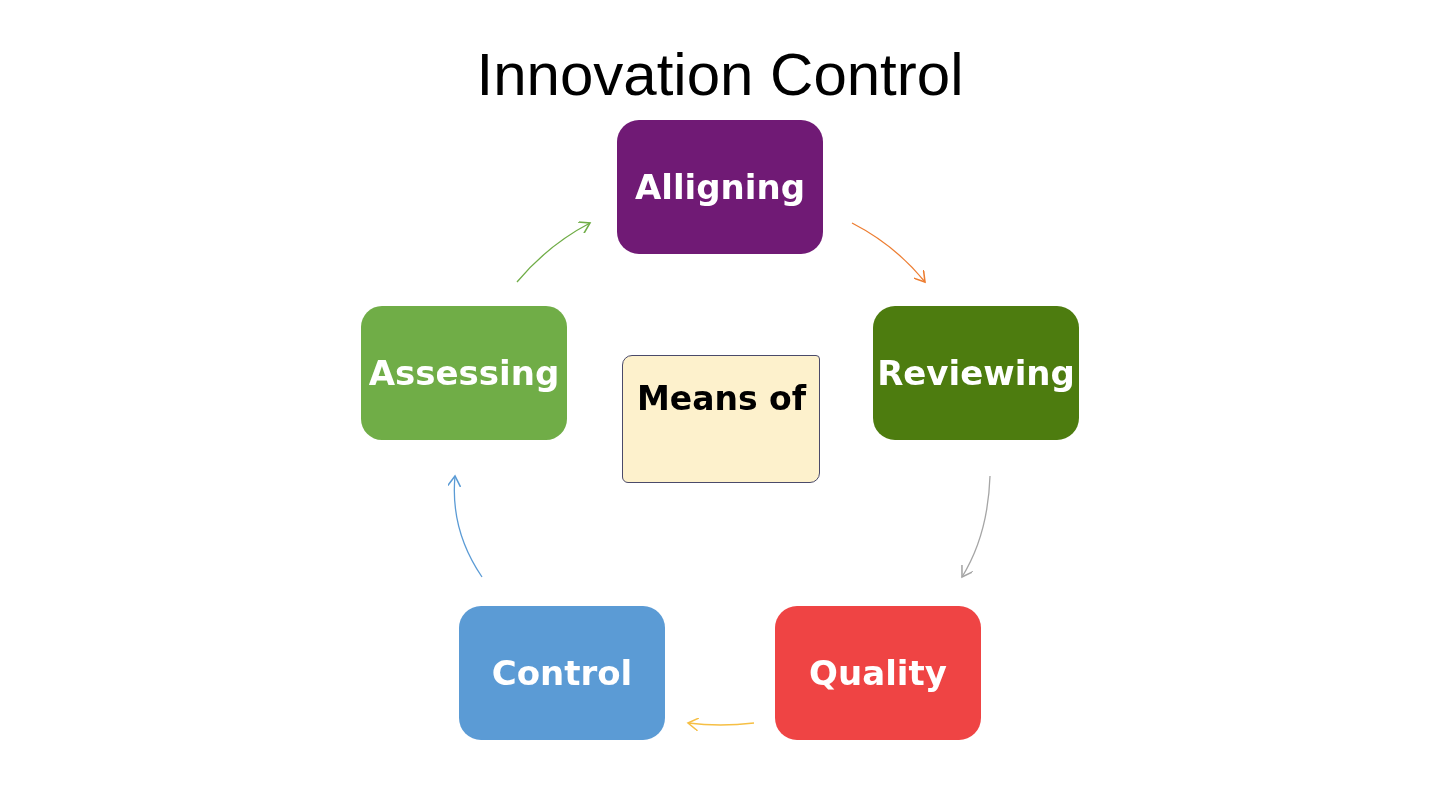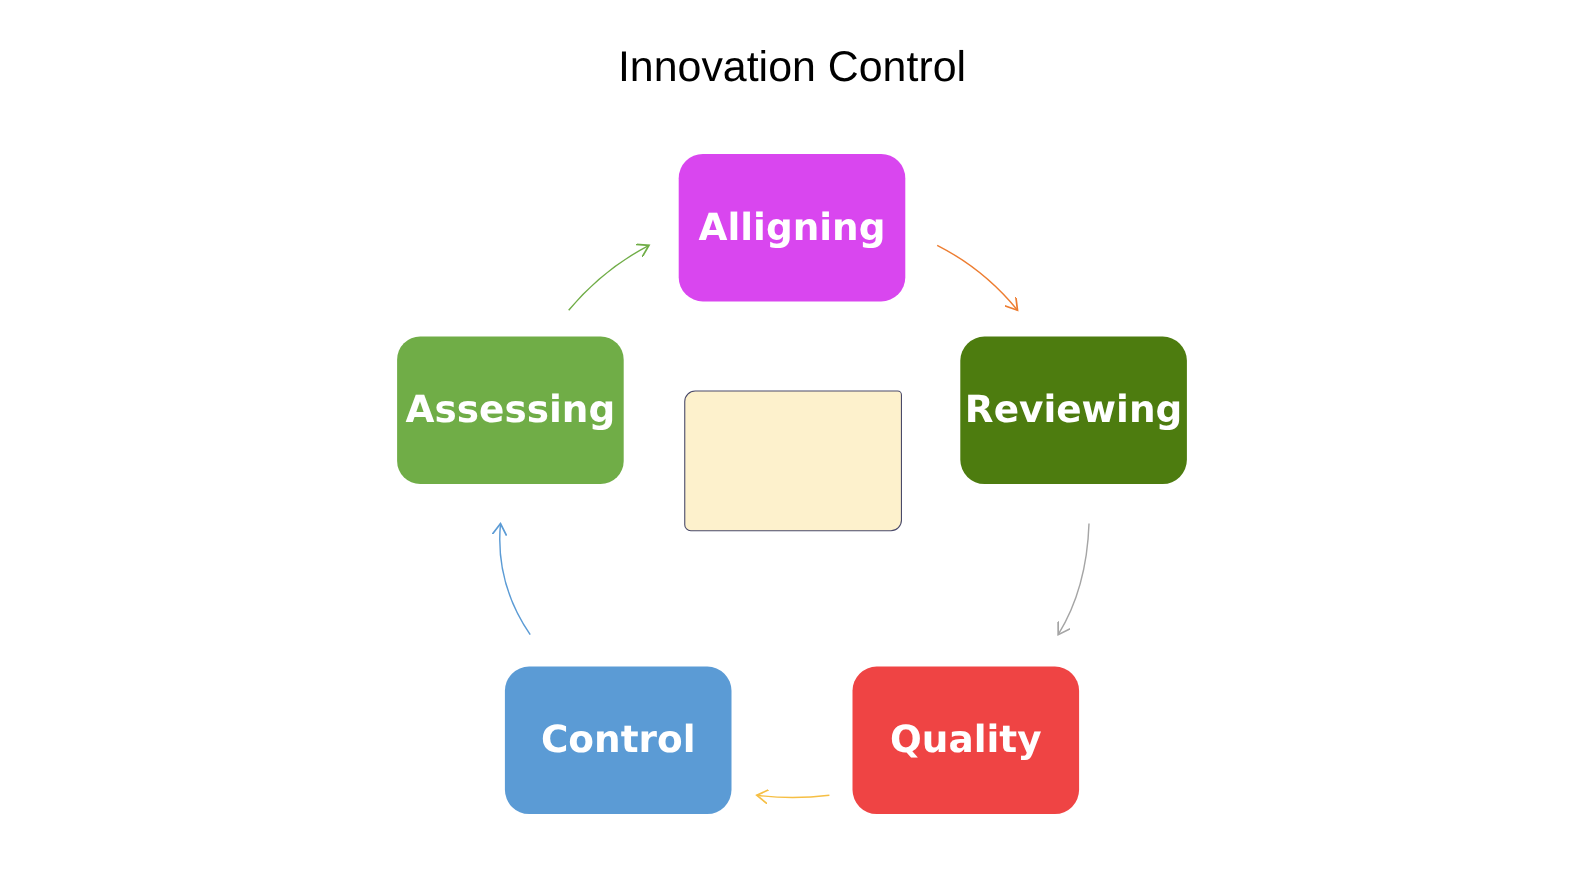--- a/index.html
+++ b/index.html
@@ -1,17 +1,17 @@
 <!DOCTYPE html>
 <html><head>
 <meta charset="utf-8">
 <style>
   html, body { margin:0; padding:0; }
   body { width:1440px; height:799px; background:#ffffff; position:relative; overflow:hidden; font-family:"Liberation Sans", sans-serif; }
-  .title { position:absolute; left:0; top:40px; width:1440px; text-align:center; font-size:39px; color:#000; font-family:"Liberation Sans", sans-serif; }
+  .title { position:absolute; left:0; top:40px; width:1440px; text-align:center; font-size:60px; color:#000; font-family:"Liberation Sans", sans-serif; }
   .node { position:absolute; width:206px; height:134px; border-radius:22px; display:flex; align-items:center; justify-content:center; color:#fff; font-weight:bold; font-size:34px; font-family:"DejaVu Sans", sans-serif; }
   .center-note { position:absolute; left:622px; top:355px; width:198px; height:128px; background:#fdf1cc; border:1.5px solid #4a4a6a; border-radius:10px 4px 10px 6px; font-family:"DejaVu Sans", sans-serif; font-weight:bold; font-size:33px; color:#000; padding:18px 0 0 14px; box-sizing:border-box; line-height:50px; }
   svg.arrows { position:absolute; left:0; top:0; }
 </style>
 </head>
 <body>
 
 <div class="title">Innovation Control</div>
 
 <svg class="arrows" width="1440" height="799">
@@ -32,30 +32,31 @@
         <path d="M0,0 L8,5 L0,10" fill="none" stroke="#70ad47" stroke-width="1.2"></path>
       </marker>
   </defs>
   <path d="M852,223 Q895,245 925,282" fill="none" stroke="#ed7d31" stroke-width="1.3" marker-end="url(#mo)"></path>
   <path d="M990,476 Q988,535 962,577" fill="none" stroke="#a5a5a5" stroke-width="1.3" marker-end="url(#mg)"></path>
   <path d="M754,723 Q720,727 688,723" fill="none" stroke="#f6bf44" stroke-width="1.3" marker-end="url(#my)"></path>
   <path d="M482,577 Q450,530 455,476" fill="none" stroke="#5b9bd5" stroke-width="1.3" marker-end="url(#mb)"></path>
   <path d="M517,282 Q548,245 590,223" fill="none" stroke="#70ad47" stroke-width="1.3" marker-end="url(#mgr)"></path>
 </svg>
 
-<div class="node" style="left: 617px; top: 120px; background: #d946ef; margin-top: 20px;">
+<div class="node" style="left: 617px; top: 120px; background: #701a75;">
     <span>Alligning</span>
   </div>
 <div class="node" style="left: 873px; top: 306px; background: #4d7c0f;">
     <span>Reviewing</span>
   </div>
 <div class="node" style="left: 775px; top: 606px; background: #ef4444;">
     <span>Quality</span>
   </div>
 <div class="node" style="left: 459px; top: 606px; background: rgb(91, 155, 213);">
     <span>Control</span>
   </div>
 <div class="node" style="left: 361px; top: 306px; background: rgb(112, 173, 71); border-radius: 21px;">
     <span>Assessing</span>
   </div>
 
 <div class="center-note">
+  <div>Means of</div>
 </div>
 
 </body></html>

